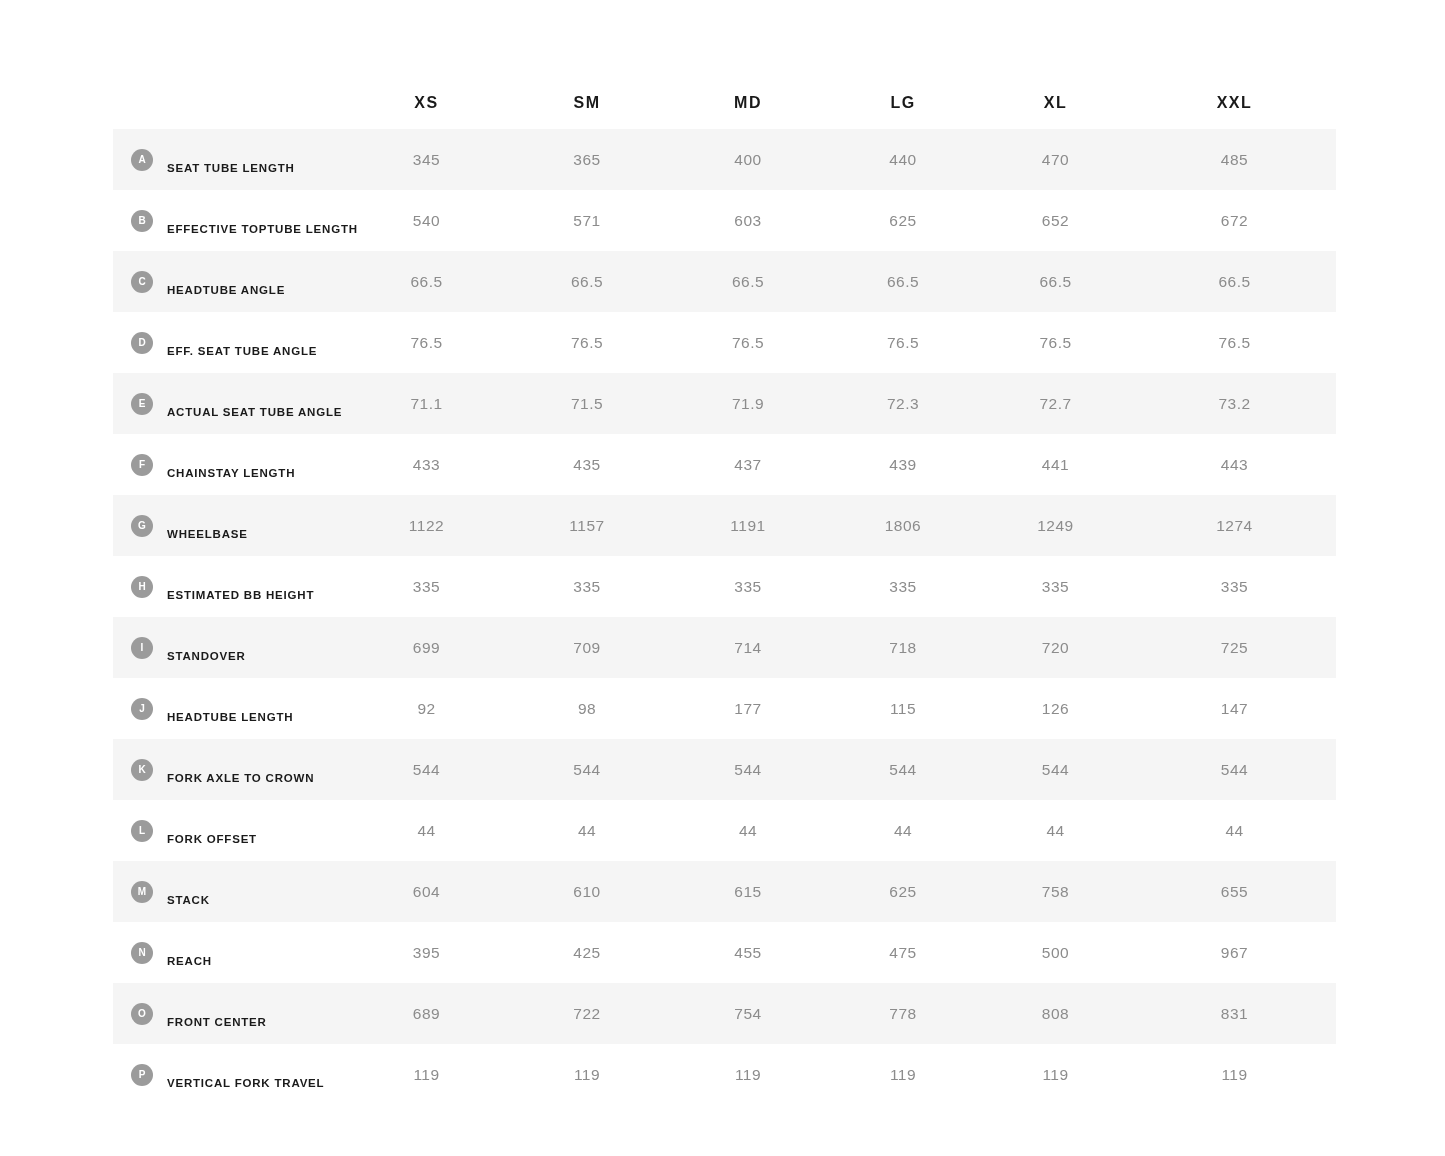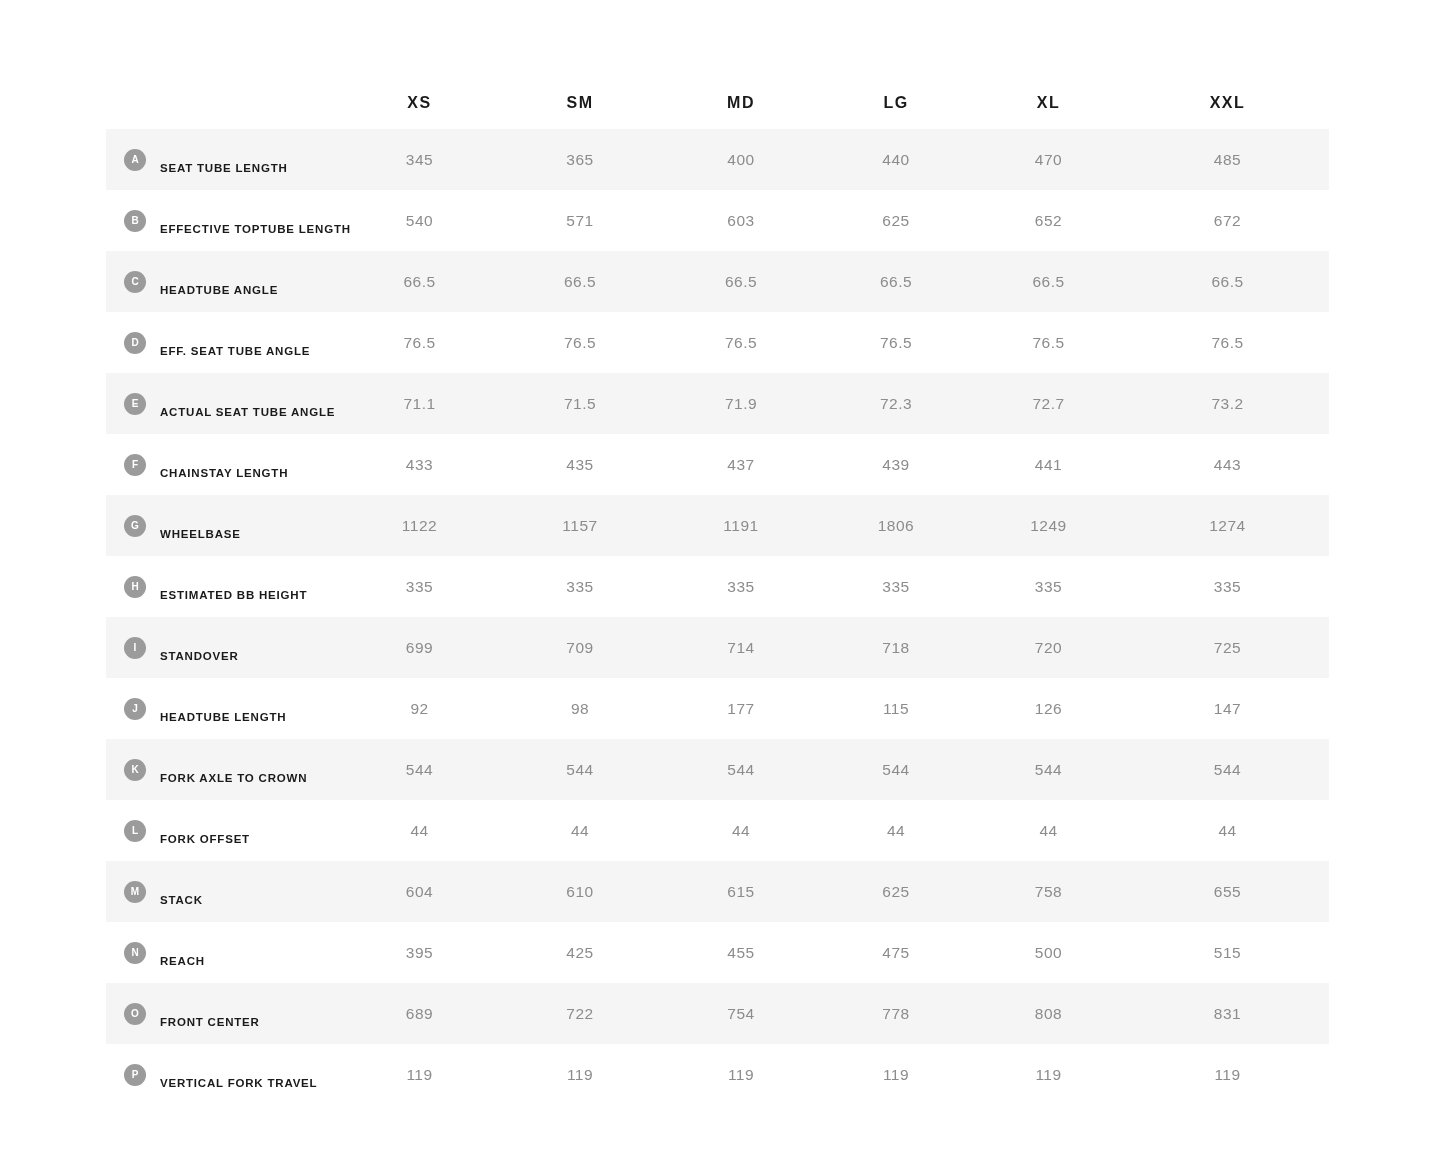--- a/index.html
+++ b/index.html
@@ -6,21 +6,21 @@
   html, body {
     width: 1445px;
     height: 1156px;
     background: #ffffff;
     font-family: "Liberation Sans", sans-serif;
   }
   body { position: relative; overflow: hidden; }
 
   .geo-wrap {
     position: absolute;
-    left: 106px;
+    left: 113px;
     top: 76px;
     width: 1223px;
   }
 
   table.geo-table {
     width: 100%;
     border-collapse: collapse;
     table-layout: fixed;
   }
 
@@ -298,21 +298,21 @@
       <div class="label-inner">
         <span class="badge">N</span>
         <span class="row-label">REACH</span>
       </div>
     </td>
     <td class="value">395</td>
     <td class="value">425</td>
     <td class="value">455</td>
     <td class="value">475</td>
     <td class="value">500</td>
-    <td class="value">515</td>
+    <td class="value">967</td>
   </tr>
         <tr class="striped">
     <td class="label-cell">
       <div class="label-inner">
         <span class="badge">O</span>
         <span class="row-label">FRONT CENTER</span>
       </div>
     </td>
     <td class="value">689</td>
     <td class="value">722</td>

